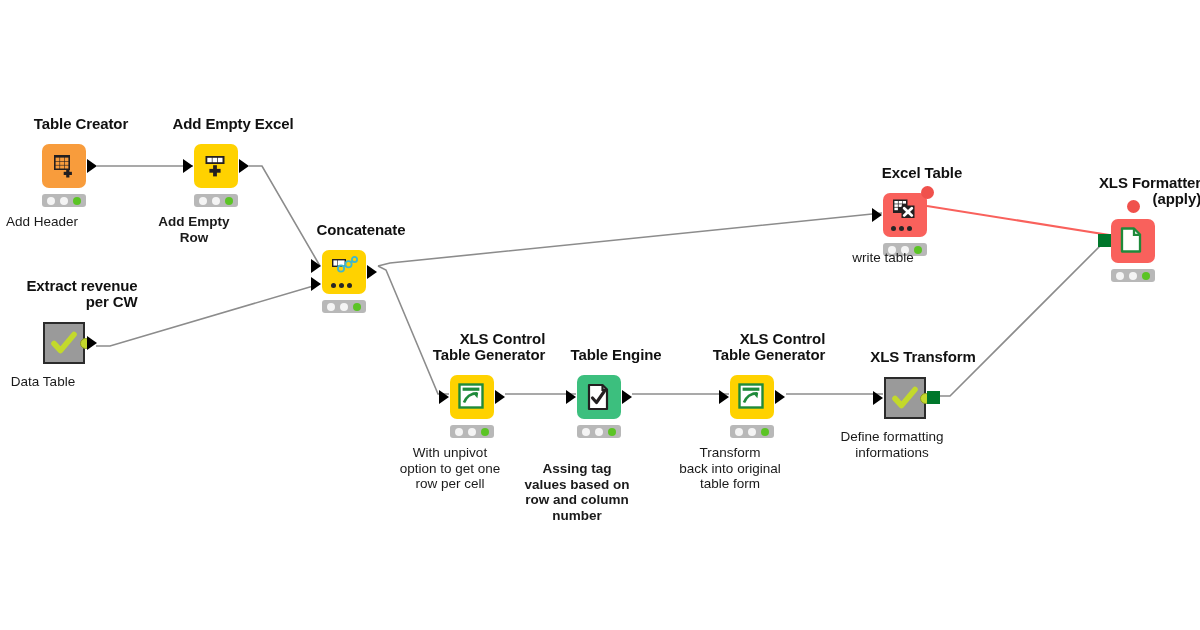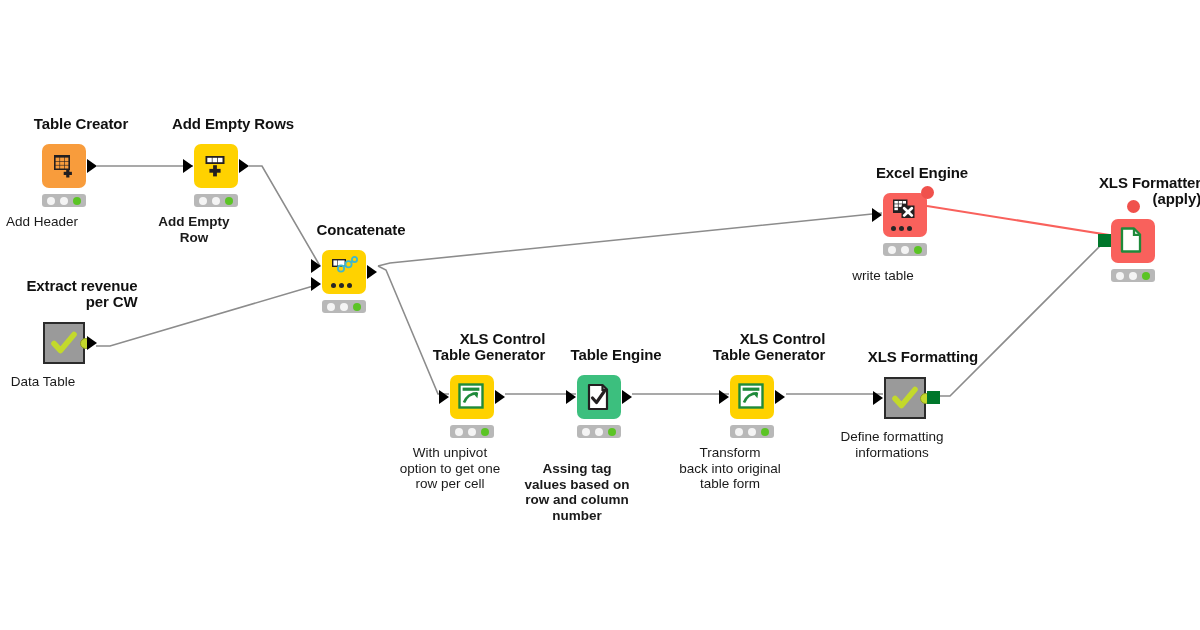--- a/index.html
+++ b/index.html
@@ -199,21 +199,21 @@
     <div class="port-tri" style="left:45px; top:15px;"></div>
     <div class="status" style="left:0; top:50px;">
       <i></i>
       <i></i>
       <i class="on"></i>
     </div>
     <div class="node-sub" style="top:70px;">Add Header</div>
   </div>
 
   <div class="node" style="left:194px; top:144px;">
-    <div class="node-title" style="top:-28px;">Add Empty Rows</div>
+    <div class="node-title" style="top:-28px;">Add Empty Excel</div>
     <div class="node-body" style="left:0; top:0; background:#ffd200;">
       <span class="icon-wrap">
         <svg width="28" height="28" viewBox="0 0 28 28">
           <rect x="3.5" y="4" width="19" height="8" fill="#231f20"></rect>
           <rect x="5.3" y="5.8" width="4.5" height="4.4" fill="#ffffff"></rect>
           <rect x="10.5" y="5.8" width="4.5" height="4.4" fill="#ffffff"></rect>
           <rect x="15.7" y="5.8" width="4.8" height="4.4" fill="#ffffff"></rect>
           <rect x="11.1" y="13.2" width="3.8" height="11.2" fill="#231f20"></rect>
           <rect x="7.4" y="16.9" width="11.2" height="3.8" fill="#231f20"></rect>
         </svg>
@@ -344,37 +344,37 @@
       <i></i>
       <i></i>
       <i class="on"></i>
     </div>
     <div class="node-sub" style="top:70px;">Transform
 back into original
 table form</div>
   </div>
 
   <div class="node" style="left:884px; top:377px;">
-    <div class="node-title" style="top:-28px;">XLS Formatting</div>
+    <div class="node-title" style="top:-28px;">XLS Transform</div>
     <div class="node-body sq" style="left:0; top:0; background:#9a9a9a;">
       <span class="icon-wrap">
         <svg width="30" height="28" viewBox="0 0 30 28">
           <path d="M4 14.5 L10.5 21.5 L24 5.5" fill="none" stroke="#c3d92b" stroke-width="5.6" stroke-linecap="round" stroke-linejoin="round"></path>
         </svg>
       </span>
     </div>
     <div class="port-tri" style="left:-11px; top:14px;"></div>
     <div class="port-dot-y" style="left:36px; top:16px;"></div>
     <div class="port-sq" style="left:43px; top:14px;"></div>
     <div class="node-sub" style="top:52px;margin-left:8px;">Define formatting
 informations</div>
   </div>
 
   <div class="node" style="left:883px; top:193px;">
-    <div class="node-title" style="top:-28px;">Excel Engine</div>
+    <div class="node-title" style="top:-28px;">Excel Table</div>
     <div class="node-body" style="left:0; top:0; background:#f9615c;">
       <span class="icon-wrap" style="margin-bottom:6px;">
         <svg width="28" height="22" viewBox="0 0 28 22">
           <rect x="2" y="1.5" width="14.5" height="13.5" fill="#231f20"></rect>
           <rect x="3.4" y="3" width="3.5" height="2.6" fill="#ffffff"></rect>
           <rect x="7.6" y="3" width="3.4" height="2.6" fill="#ffffff"></rect>
           <rect x="11.6" y="3" width="3.4" height="2.6" fill="#ffffff"></rect>
           <rect x="3.4" y="6.3" width="3.5" height="2.6" fill="#ffffff"></rect>
           <rect x="7.6" y="6.3" width="3.4" height="2.6" fill="#ffffff"></rect>
           <rect x="3.4" y="9.6" width="3.5" height="2.6" fill="#ffffff"></rect>
@@ -388,21 +388,21 @@
           <b></b>
       </span>
     </div>
     <div class="port-tri" style="left:-11px; top:15px;"></div>
     <div class="port-circle redvar" style="left:38px; top:-7px;"></div>
     <div class="status" style="left:0; top:50px;">
       <i></i>
       <i></i>
       <i class="on"></i>
     </div>
-    <div class="node-sub" style="top:75px;">write table</div>
+    <div class="node-sub" style="top:57px;">write table</div>
   </div>
 
   <div class="node" style="left:1111px; top:219px;">
     <div class="node-title" style="top:-44px;">XLS Formatter
 (apply)</div>
     <div class="node-body" style="left:0; top:0; background:#f9615c;">
       <span class="icon-wrap">
         <svg width="24" height="26" viewBox="0 0 24 26">
           <path d="M3 1.5 H15 L21 7.5 V24.5 H3 Z" fill="#ffffff" stroke="#1f8a3b" stroke-width="2.3" stroke-linejoin="round"></path>
           <path d="M15 1.5 L15 7.8 L21 7.8" fill="none" stroke="#1f8a3b" stroke-width="2.3"></path>

